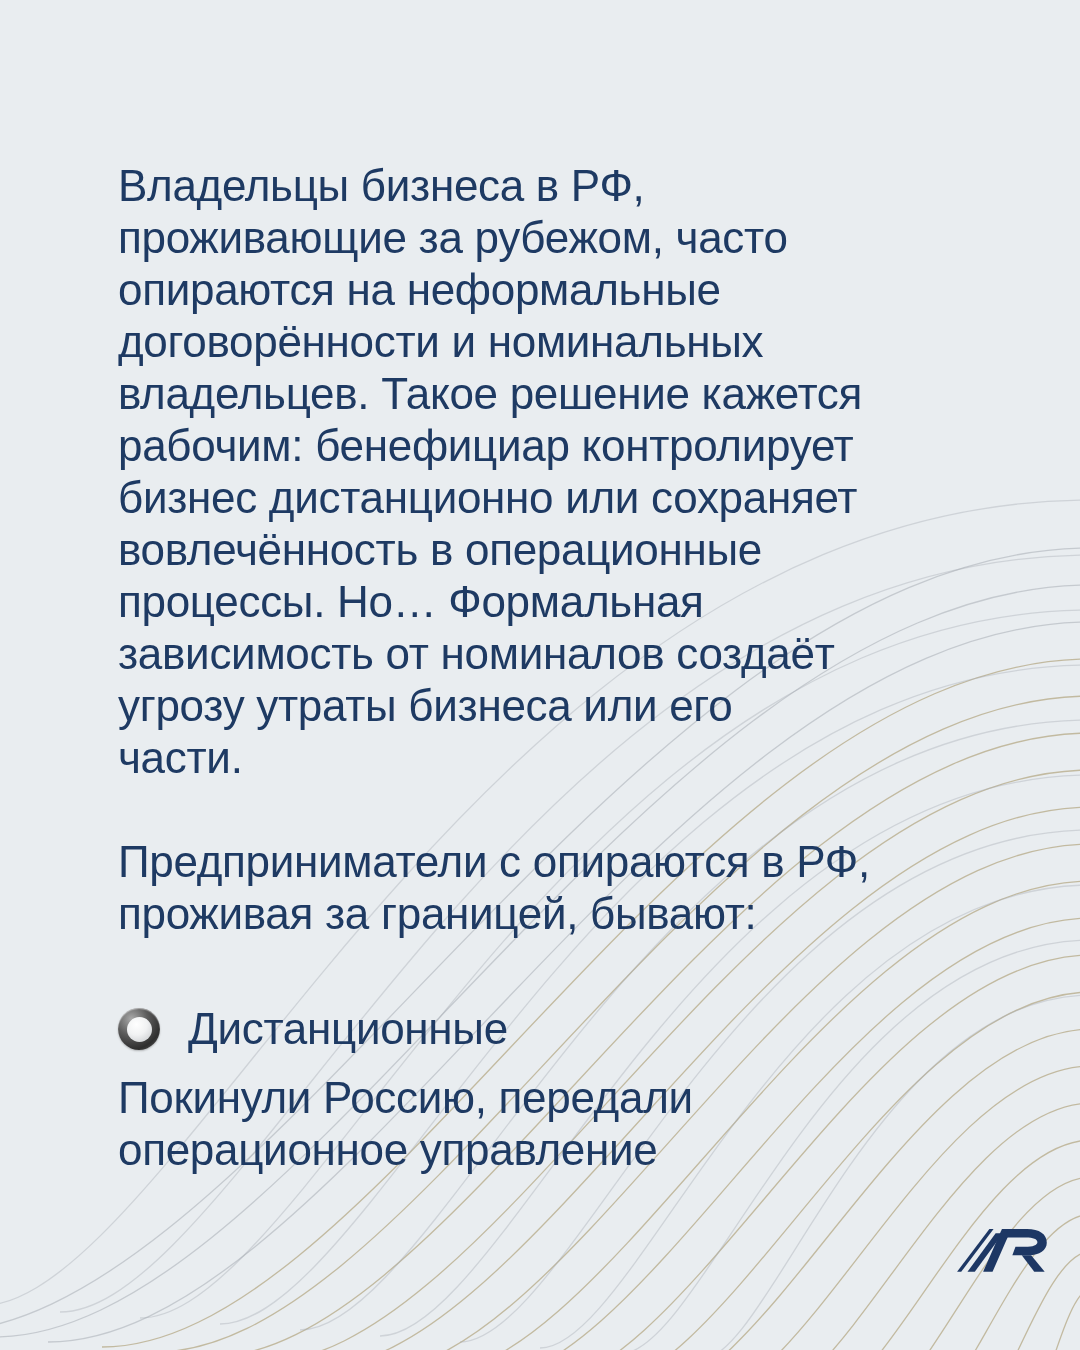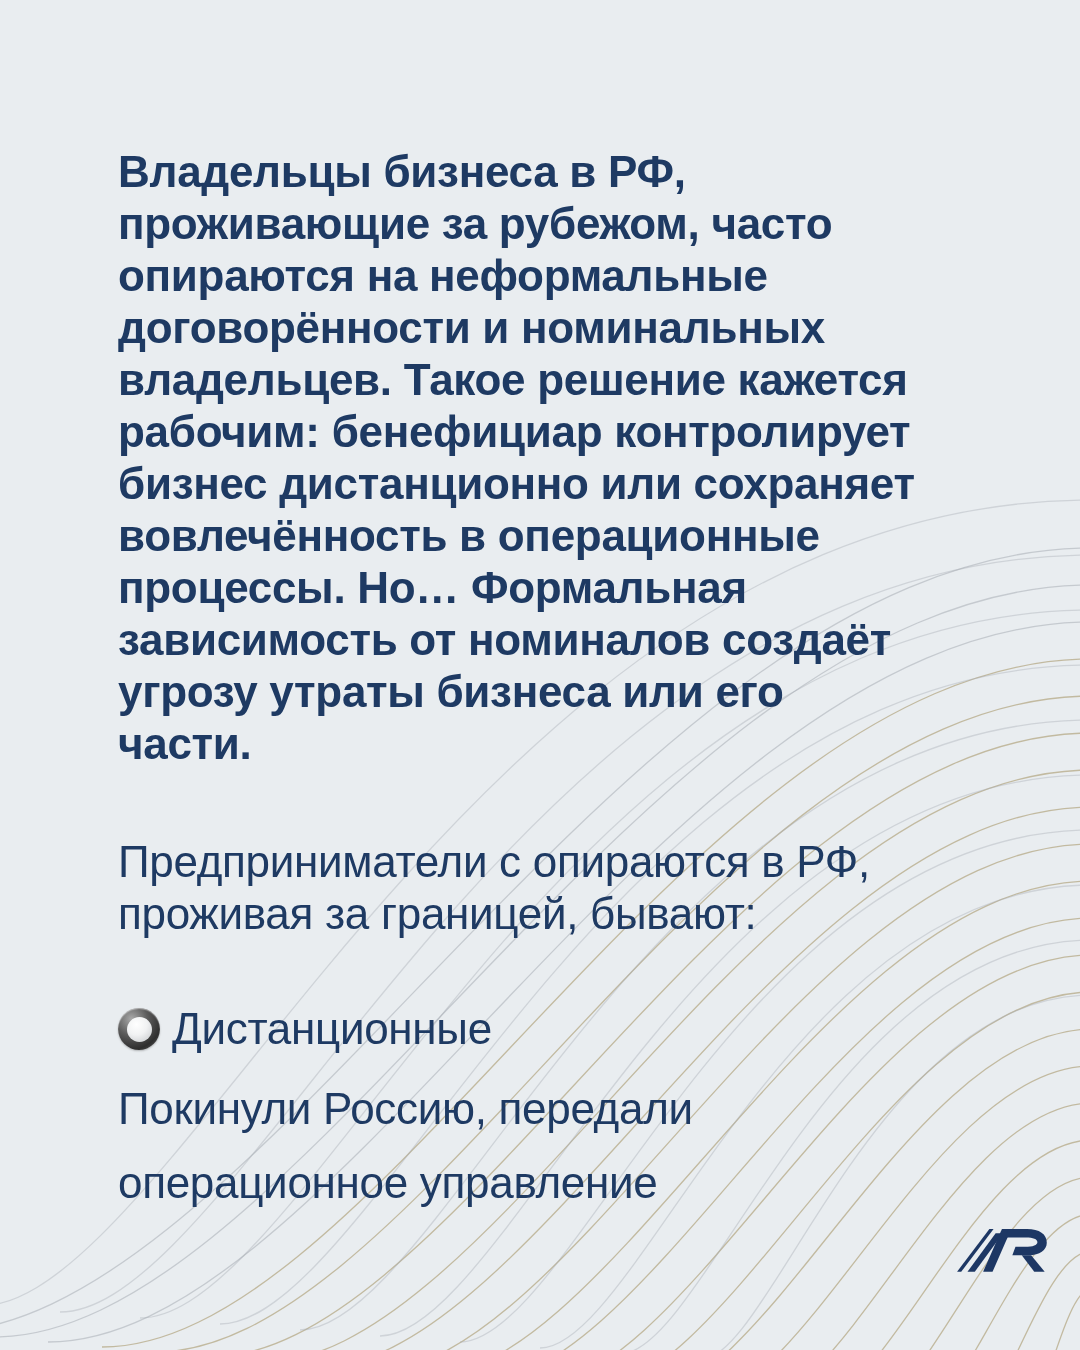--- a/index.html
+++ b/index.html
@@ -18,43 +18,43 @@
   }
   .textblock{
     position:absolute;
     left:118px;
     font-size:44px;
     line-height:52px;
     letter-spacing:-0.3px;
     white-space:pre-line;
     z-index:2;
   }
-  .p1{top:146px;width:880px;font-weight:bold;}
+  .p1{top:160px;width:880px;}
   .p2{top:836px;width:880px;}
   .bullet-row{
     position:absolute;left:118px;top:1003px;
-    display:flex;align-items:center;gap:12px;z-index:2;
+    display:flex;align-items:center;gap:28px;z-index:2;
   }
   .radio{
     width:42px;height:42px;border-radius:50%;
     background:radial-gradient(circle at 32% 26%, #a9a9a9 0%, #5c5c5c 38%, #2e2e2e 72%, #6a6a6a 100%);
     display:flex;align-items:center;justify-content:center;
     box-shadow:0 1px 2px rgba(0,0,0,0.25), inset 0 1px 1px rgba(255,255,255,0.45);
     flex:0 0 auto;
   }
   .radio-inner{
     width:25px;height:25px;border-radius:50%;
     background:radial-gradient(circle at 38% 30%, #ffffff 0%, #f1f2f3 45%, #c3c6c9 100%);
   }
   .bullet-title{
     font-size:44px;line-height:52px;letter-spacing:-0.3px;
   }
   .bullet-desc{
     position:absolute;left:118px;top:1072px;width:880px;
-    font-size:44px;line-height:74px;letter-spacing:-0.3px;
+    font-size:44px;line-height:52px;letter-spacing:-0.3px;
     white-space:pre-line;z-index:2;
   }
   .logo{
     position:absolute;left:956px;top:1229px;
     width:96px;height:44px;z-index:3;
   }
   .logo svg{display:block;width:100%;height:100%;}
 </style>
 </head>
 <body>

